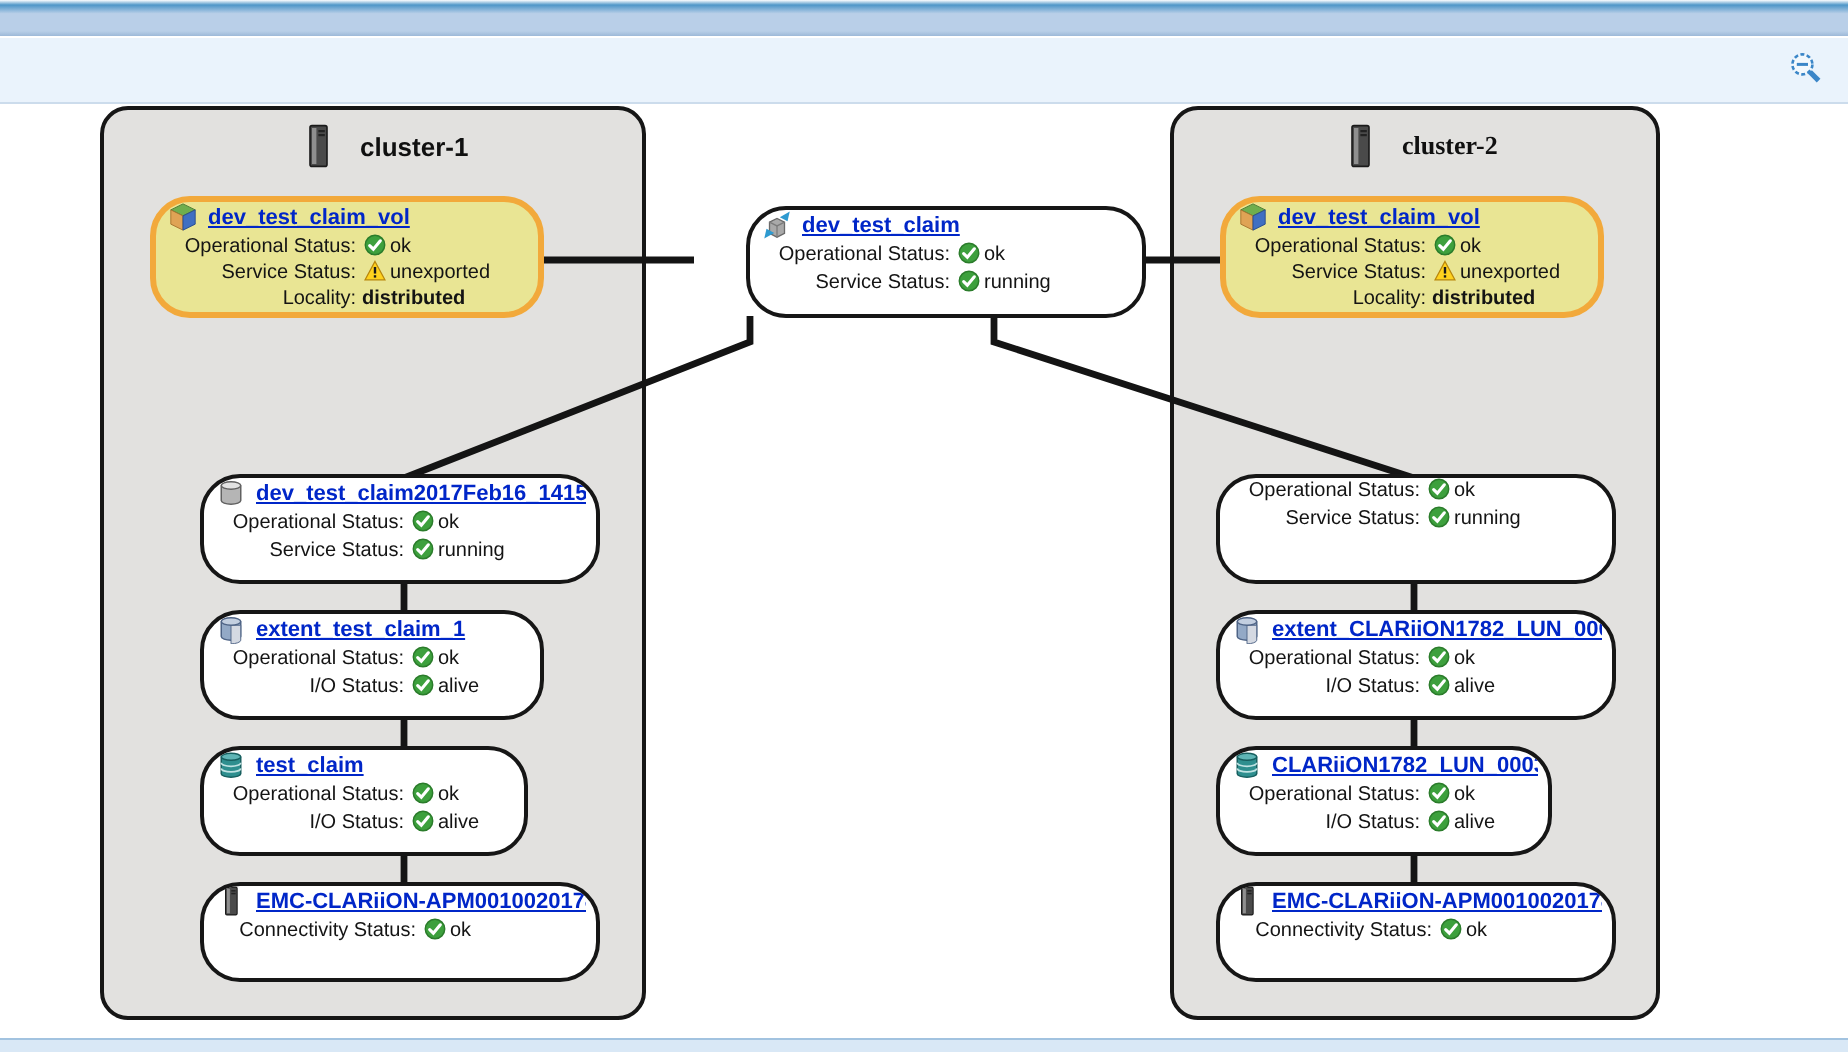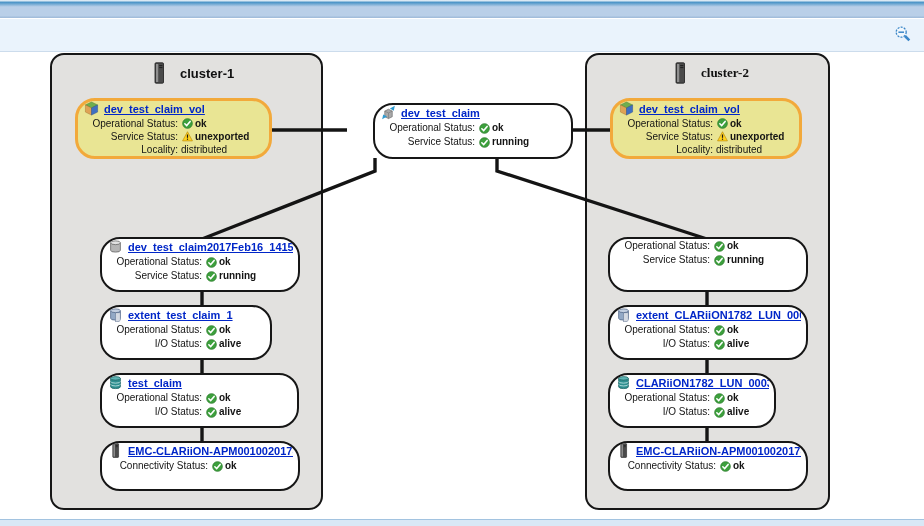--- a/index.html
+++ b/index.html
@@ -22,25 +22,25 @@
 
   
   .lines{position:absolute;left:0;top:0;z-index:2;}
 
   
   .node{position:absolute;background:#fff;border:2px solid #161616;border-radius:20px;z-index:3;
     box-sizing:border-box;padding:0 5px 3px 6px;overflow:hidden;}
   .node.vol{background:#e9e594;border:3px solid #f2a93b;}
   .ntitle{display:flex;align-items:center;gap:5px;white-space:nowrap;overflow:hidden;margin-bottom:1px;}
   .nlink{color:#0026c8;font-weight:bold;font-size:11px;text-decoration:underline;cursor:pointer;white-space:nowrap;}
-  .nrow{display:flex;align-items:center;font-size:10px;line-height:14px;color:#141414;white-space:nowrap;}
+  .nrow{display:flex;align-items:flex-start;font-size:10px;line-height:14px;color:#141414;white-space:nowrap;}
   .vol .nrow{line-height:13px;}
   .nlabel{width:94px;text-align:right;flex:none;}
-  .nval{font-weight:bold;margin-left:2px;}
-  .nval.plain{font-weight:normal;margin-left:3px;}
+  .nval{font-weight:normal;margin-left:2px;}
+  .nval.plain{font-weight:bold;margin-left:3px;}
   .i16{width:15px;height:15px;flex:none;}
   .i12{width:11px;height:11px;flex:none;margin-left:4px;}
 </style>
 </head>
 <body>
 
 <svg width="0" height="0" style="position:absolute">
   <defs>
     <symbol id="sym-tower" viewBox="0 0 14 22">
       <rect x="3" y="0.8" width="8.5" height="20.4" rx="1" fill="#4a4a4a" stroke="#1a1a1a" stroke-width="0.8"></rect>
@@ -217,21 +217,21 @@
       </div>
       <div class="nrow">
         <span class="nlabel">I/O Status:</span>
         <svg class="i12">
             <use href="#sym-ok"></use>
           </svg>
         <span class="nval">alive</span>
       </div>
     </div>
 
-    <div class="node" style="left:100px;top:373px;width:199px;height:55px;">
+    <div class="node" style="left:100px;top:373px;width:164px;height:55px;">
       <div class="ntitle">
         <svg class="i16">
             <use href="#sym-svol"></use>
           </svg>
         <a class="nlink">test_claim</a>
       </div>
       <div class="nrow">
         <span class="nlabel">Operational Status:</span>
         <svg class="i12">
             <use href="#sym-ok"></use>

